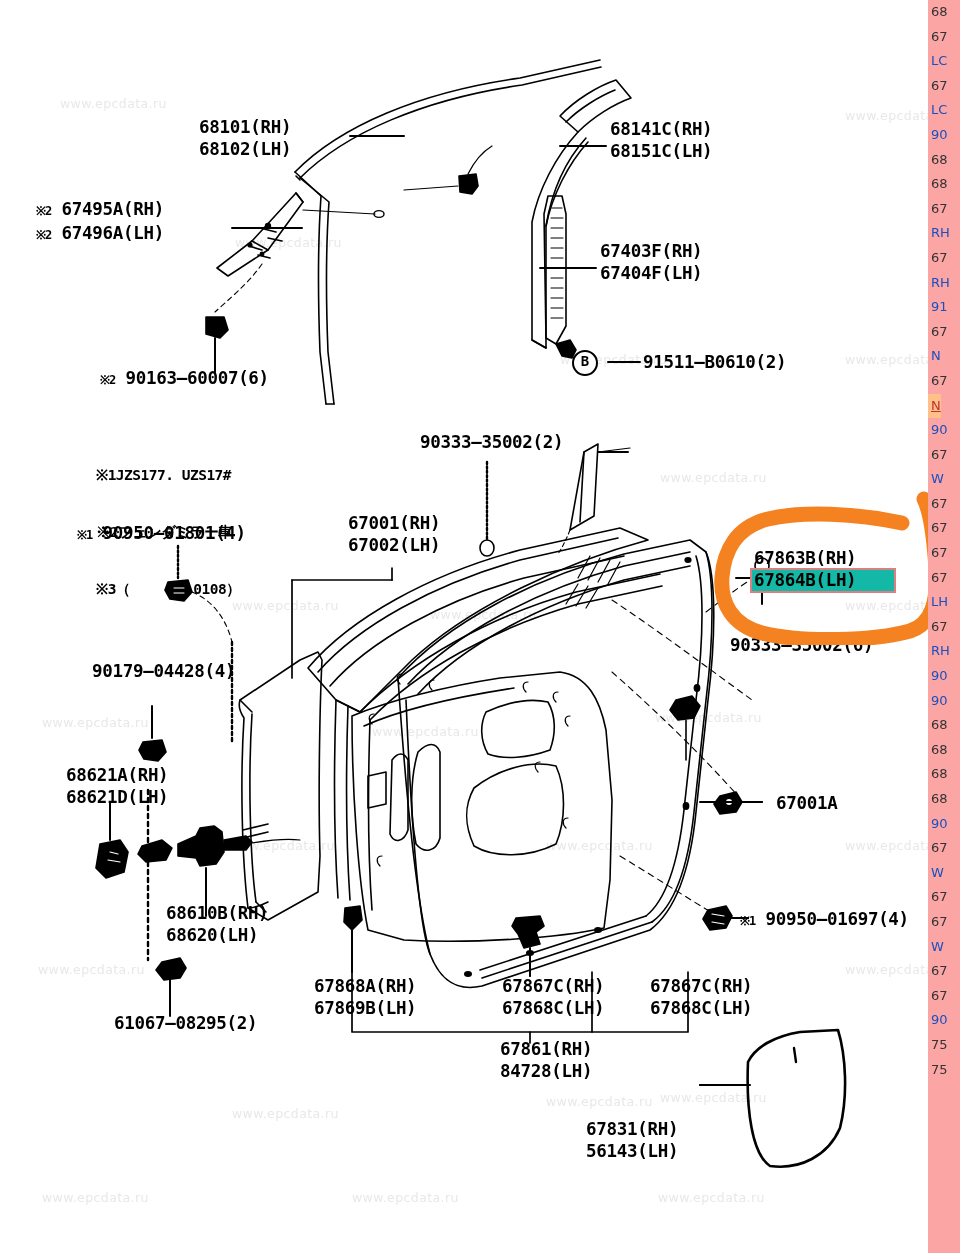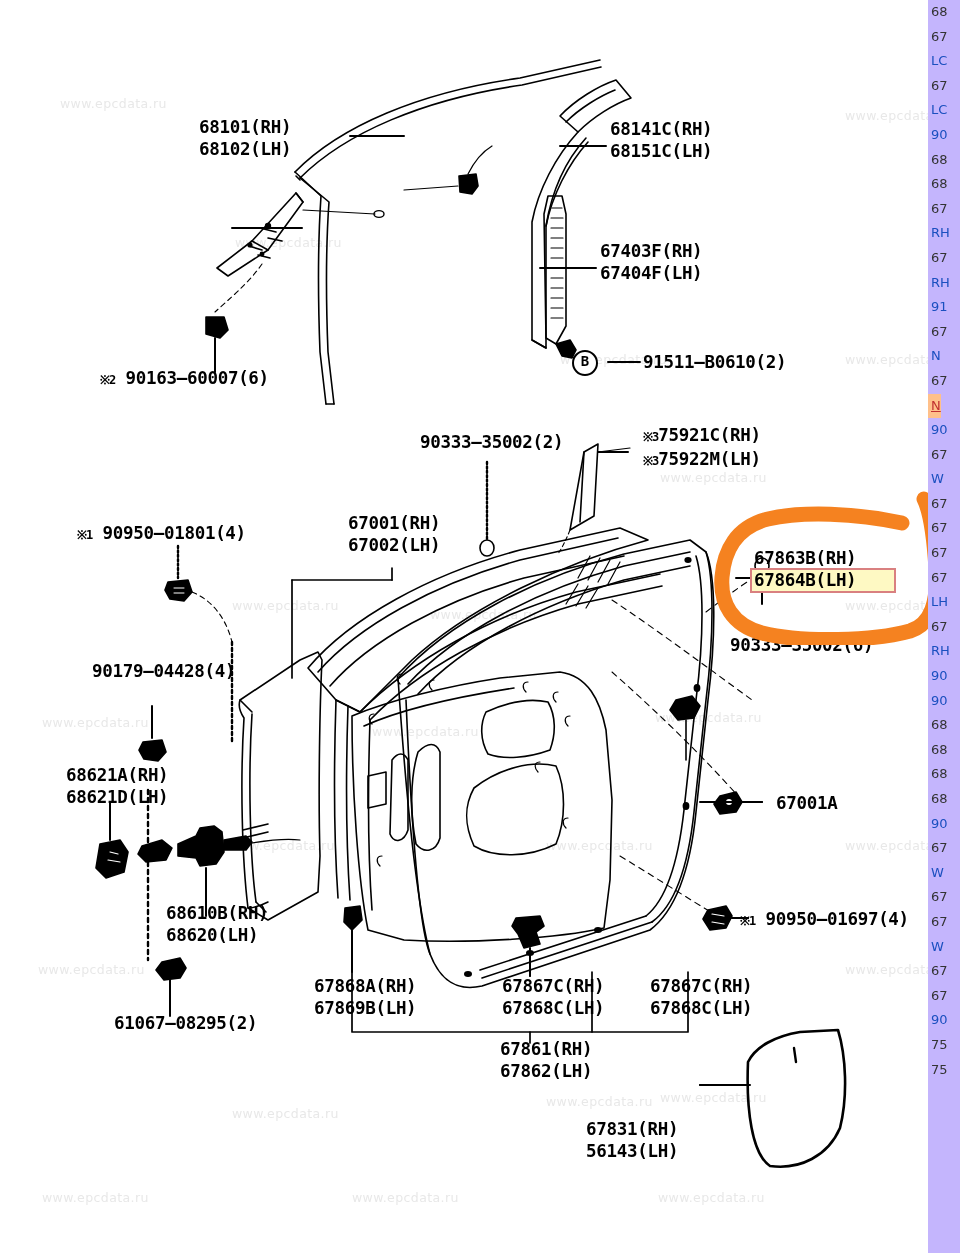--- a/index.html
+++ b/index.html
@@ -22,30 +22,30 @@
   .notes{position:absolute;white-space:pre;color:#000;font-weight:bold;
          font-family:"DejaVu Sans Mono","Liberation Mono",monospace;
          font-size:14.5px;line-height:19px;letter-spacing:-0.5px;}
 
   
   .circ{position:absolute;width:22px;height:22px;border:2px solid #000;border-radius:50%;
         font-family:"DejaVu Sans Mono","Liberation Mono",monospace;font-weight:bold;
         font-size:14px;line-height:19px;text-align:center;color:#000;background:#fff;}
 
   
-  .hl{position:absolute;background:#fef9c3;border:2px solid #d98080;
+  .hl{position:absolute;background:#14b8a6;border:2px solid #d98080;
       padding:0 2px;box-sizing:border-box;}
 
   
   #orange{position:absolute;left:706px;top:489px;width:250px;height:156px;pointer-events:none;}
 
   
   #edge{position:absolute;right:0;top:0;width:32px;height:1253px;
         font-family:"DejaVu Sans","Liberation Sans",sans-serif;
-        font-size:13px;line-height:24.6px;overflow:hidden;background:#c4b5fd;}
+        font-size:13px;line-height:24.6px;overflow:hidden;background:#fca5a5;}
   #edge .er{white-space:nowrap;color:#333;padding-left:3px;height:24.6px;}
   #edge .er.link{color:#1a4fbf;}
   #edge .er.mark{background:#ffc08a;color:#c03030;text-decoration:underline;display:inline-block;}
 </style>
 </head>
 <body>
 
 <div id="sheet">
 
   <div id="wm-layer">
@@ -321,20 +321,24 @@
       <path d="M592,972 L592,1032" stroke-width="1.7"></path>
 
     </g>
   </svg>
 
   <div class="lbl" style="left:199px;top:116px">
     <div>68101(RH)</div>
     <div>68102(LH)</div>
   </div>
 
+  <div class="lbl" style="left:36px;top:198px">
+    <div><span class="ref">※2</span> <span>67495A(RH)</span></div>
+    <div><span class="ref">※2</span> <span>67496A(LH)</span></div>
+  </div>
 
   <div class="lbl" style="left:100px;top:367px">
     <div><span class="ref">※2</span> <span>90163‒60007(6)</span></div>
   </div>
 
   <div class="lbl" style="left:610px;top:118px">
     <div>68141C(RH)</div>
     <div>68151C(LH)</div>
   </div>
 
@@ -345,25 +349,26 @@
 
   <div class="circ" style="left:572px;top:350px">B</div>
   <div class="lbl" style="left:643px;top:351px">
     <div>91511‒B0610(2)</div>
   </div>
 
   <div class="lbl" style="left:420px;top:431px">
     <div>90333‒35002(2)</div>
   </div>
 
-  <div class="lbl" style="left:643px;top:424px">
-    <div><span class="ref">※3</span><span>75921C(RH)</span></div>
-    <div><span class="ref">※3</span><span>75922M(LH)</span></div>
-  </div>
-
+
+  <div class="notes" style="left:96px;top:428px">
+    <div>※1JZS177. UZS17#</div>
+    <div>※2フェンダミラー車</div>
+    <div>※3（      －0108）</div>
+  </div>
 
   <div class="lbl" style="left:77px;top:522px">
     <div><span class="ref">※1</span> <span>90950‒01801(4)</span></div>
   </div>
 
   <div class="lbl" style="left:348px;top:512px">
     <div>67001(RH)</div>
     <div>67002(LH)</div>
   </div>
 
@@ -415,21 +420,21 @@
     <div>67868C(LH)</div>
   </div>
 
   <div class="lbl" style="left:650px;top:975px">
     <div>67867C(RH)</div>
     <div>67868C(LH)</div>
   </div>
 
   <div class="lbl" style="left:500px;top:1038px">
     <div>67861(RH)</div>
-    <div>67862(LH)</div>
+    <div>84728(LH)</div>
   </div>
 
   <div class="lbl" style="left:586px;top:1118px">
     <div>67831(RH)</div>
     <div>56143(LH)</div>
   </div>
 
   <svg id="orange" viewBox="0 0 250 156">
     <path d="M196,34 C150,24 96,22 62,30 C30,38 18,62 16,88
              C14,114 26,136 56,144 C96,154 168,152 204,142

